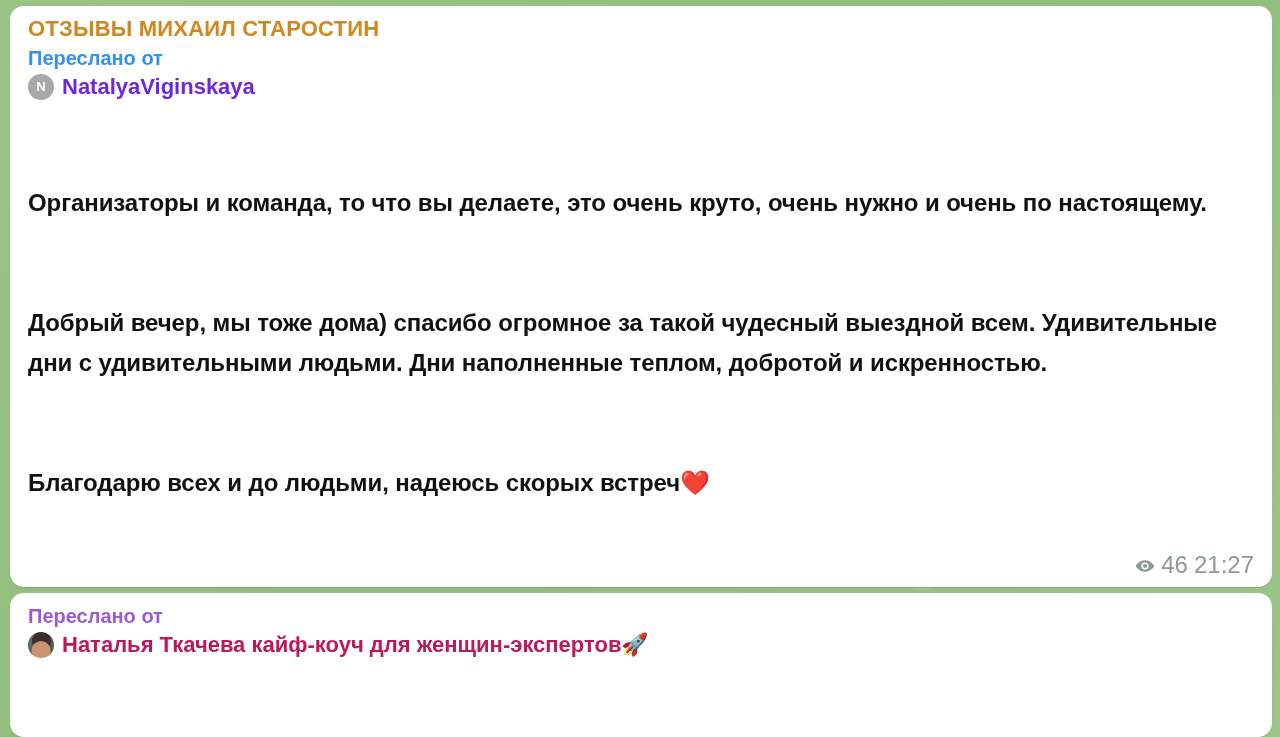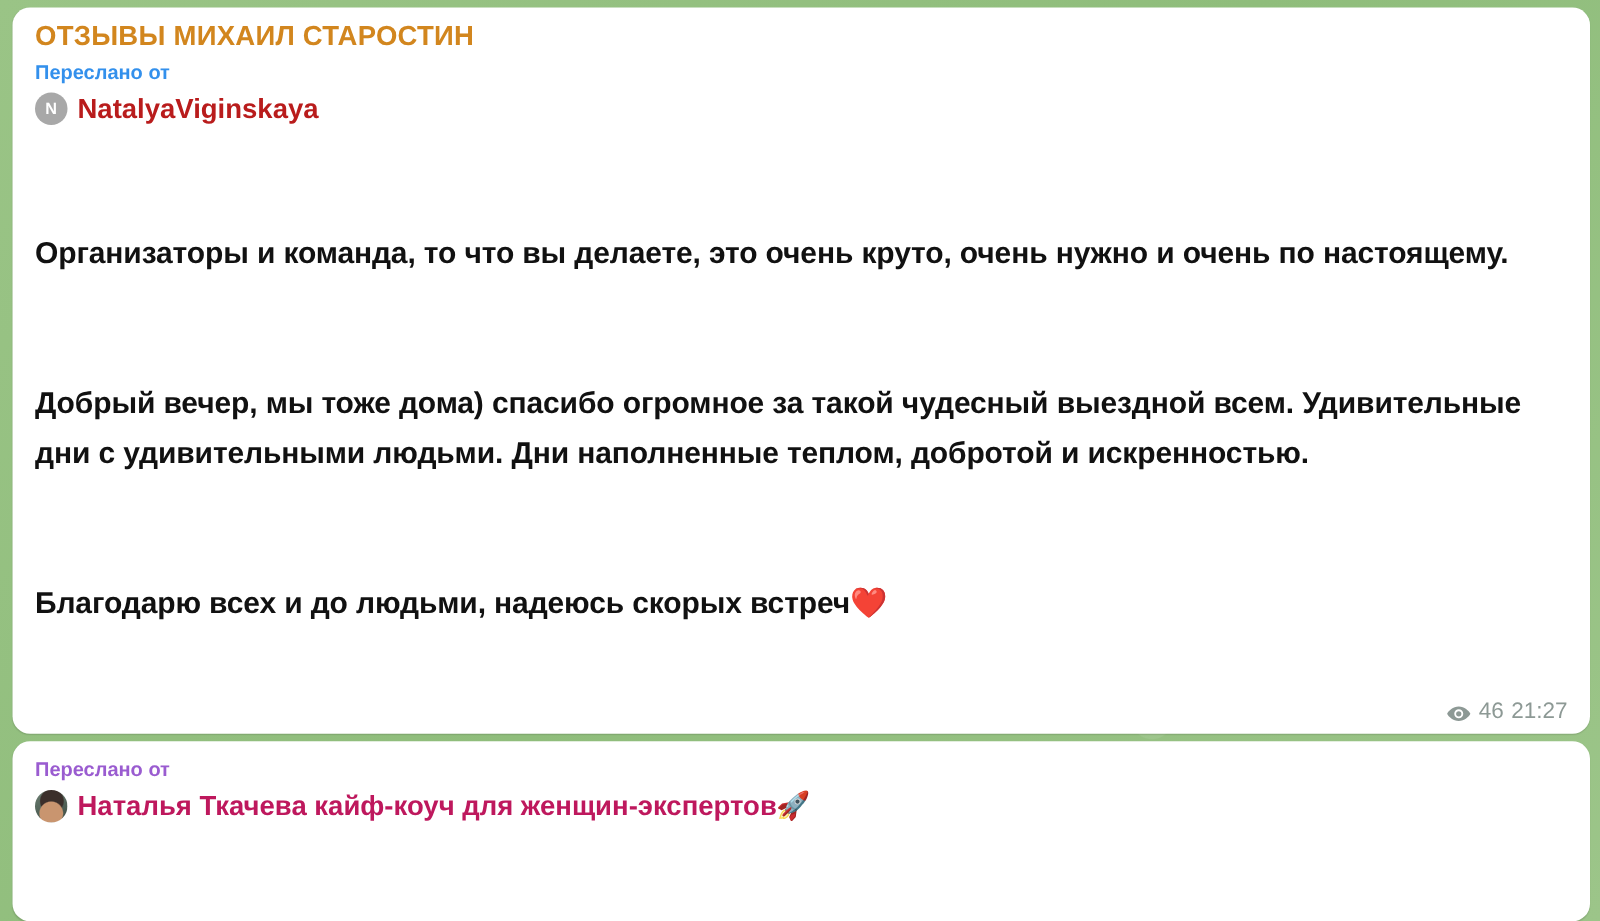--- a/index.html
+++ b/index.html
@@ -59,21 +59,21 @@
     font-size: 22px;
     font-weight: bold;
     letter-spacing: 0.2px;
     line-height: 26px;
     margin-bottom: 3px;
     white-space: nowrap;
   }
 
   
   .fwd-label {
-    font-size: 16px;
+    font-size: 20px;
     font-weight: bold;
     line-height: 27px;
   }
   .fwd-label.blue   { color: #3390ec; }
   .fwd-label.purple { color: #9a5cd0; }
 
   .fwd-author-row {
     display: flex;
     align-items: center;
     gap: 8px;
@@ -100,43 +100,43 @@
       radial-gradient(circle at 50% 72%, #c9956f 0 9px, transparent 10px),
       radial-gradient(circle at 52% 34%, #3b2f2b 0 9px, transparent 10px),
       linear-gradient(160deg, #6d7f73 0%, #4e5f55 60%, #3c4a42 100%);
   }
 
   .fwd-author {
     font-size: 22px;
     font-weight: bold;
     white-space: nowrap;
   }
-  .fwd-author.blue   { color: #b91c1c; }
+  .fwd-author.blue   { color: #6d28d9; }
   .fwd-author.purple { color: #be185d; }
 
   
   .msg-text {
     color: #111111;
     font-size: 24px;
     font-weight: bold;
     line-height: 40px;
     letter-spacing: -0.1px;
     white-space: pre-wrap;
     word-break: normal;
   }
   .msg-text p { margin: 0; }
 
   
   .meta {
     display: flex;
-    align-items: center;
+    align-items: flex-start;
     justify-content: flex-end;
     gap: 6px;
     color: #8d9995;
-    font-size: 18px;
+    font-size: 24px;
     font-weight: normal;
   }
   .meta-inline {
     position: absolute;
     right: 18px;
     bottom: 8px;
   }
   .eye-icon { display: block; width: 20px; height: 14px; }
 </style>
 </head>

